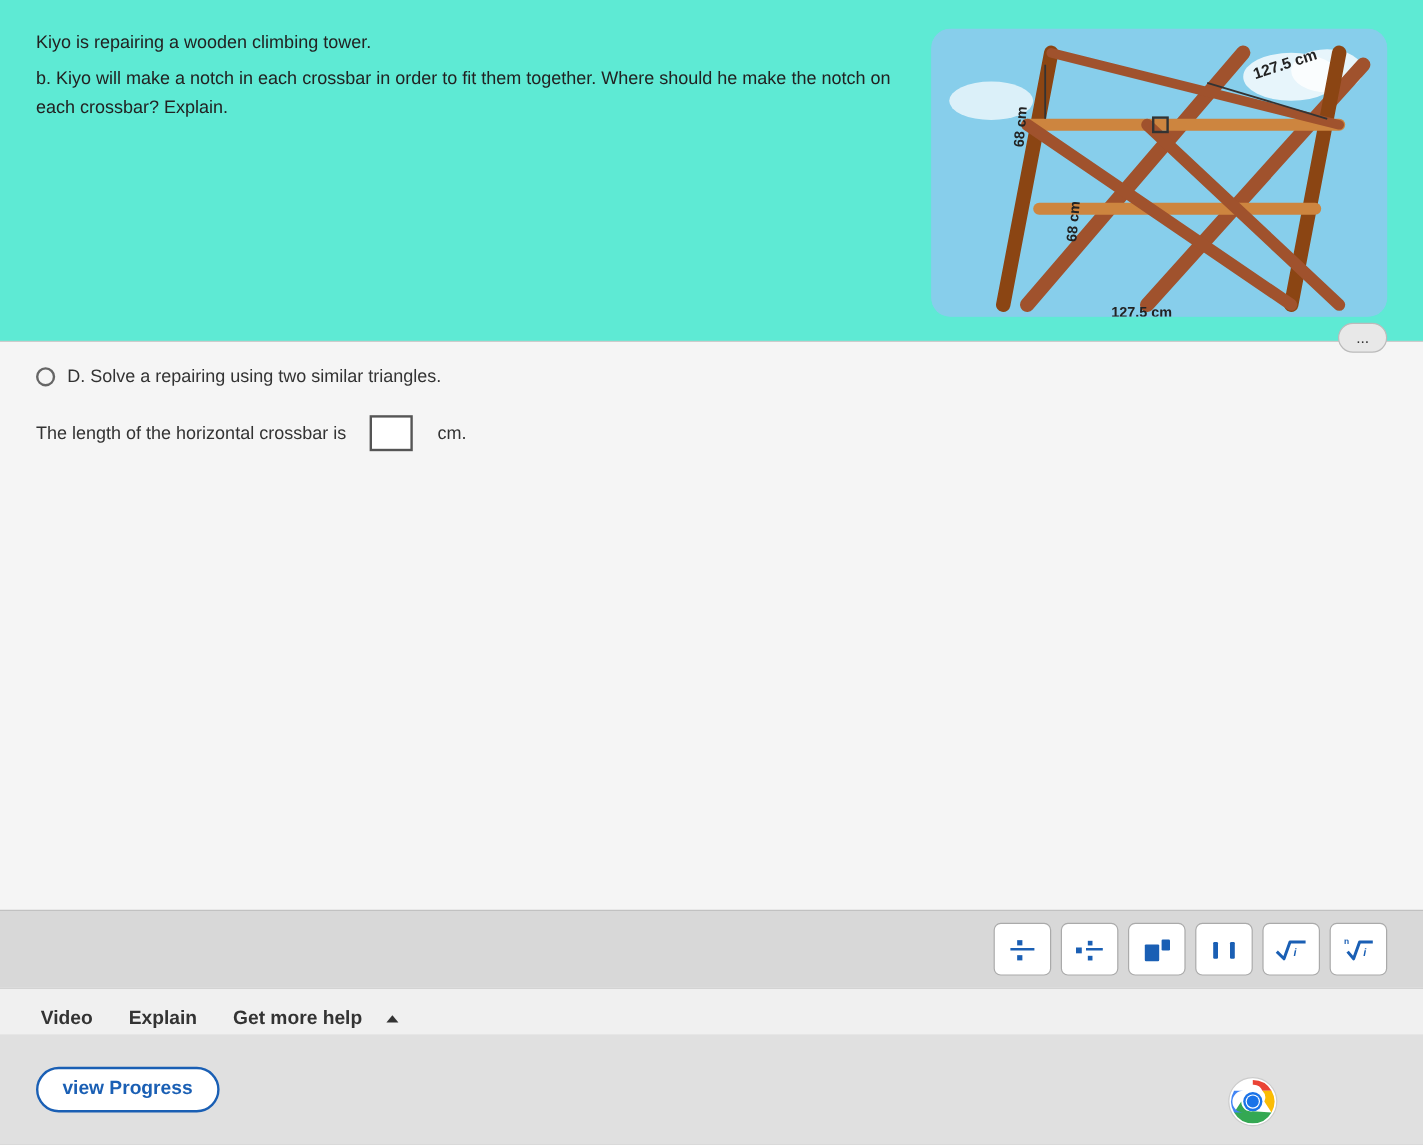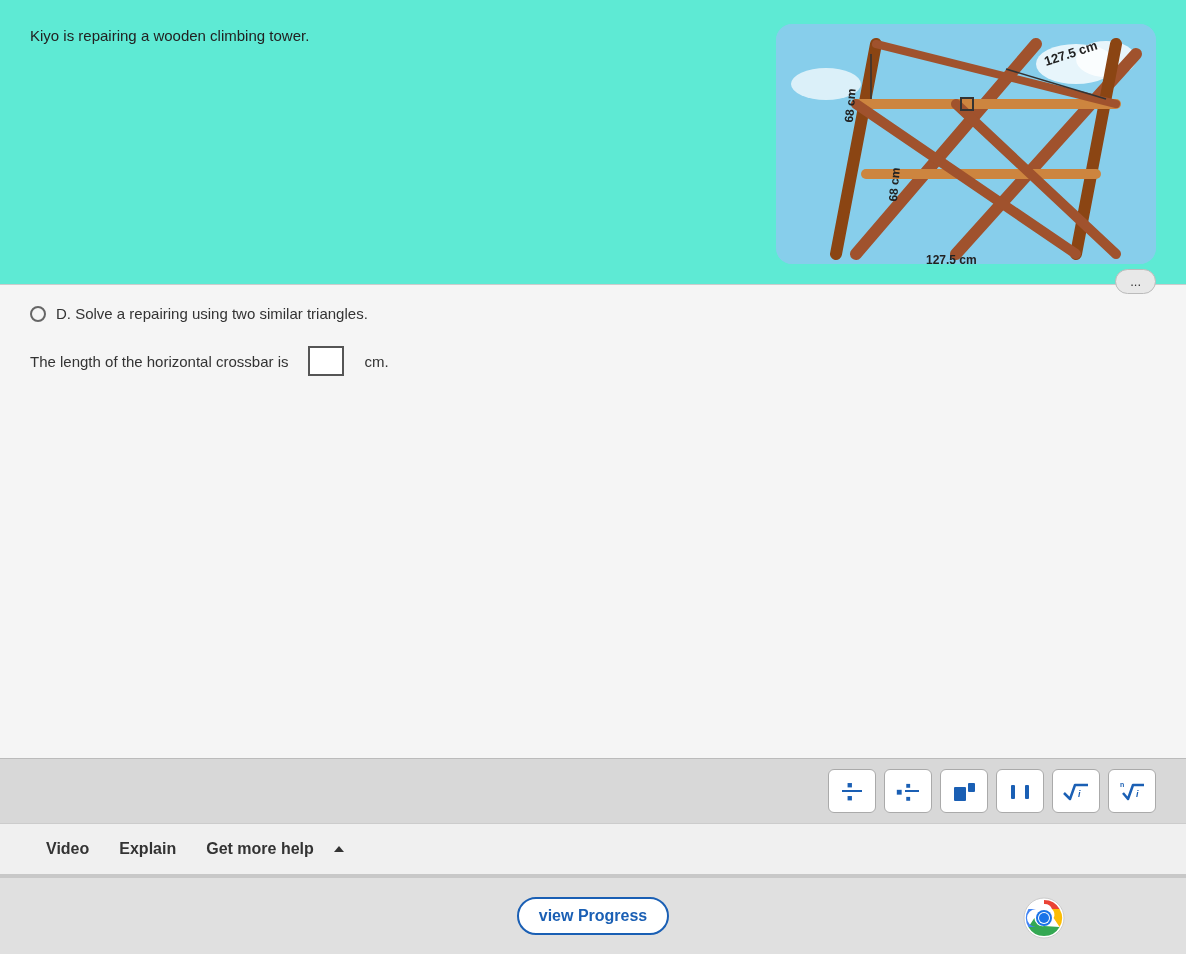--- a/index.html
+++ b/index.html
@@ -144,21 +144,21 @@
       font-weight: bold;
     }
 
     .math-btn svg {
       width: 28px;
       height: 28px;
     }
 
     .footer-bar {
       background: #f0f0f0;
-      padding: 16px 46px;
+      padding: 16px 34px;
       display: flex;
       align-items: center;
       gap: 30px;
       border-top: 1px solid #ccc;
     }
 
     .footer-link {
       font-size: 16px;
       font-weight: bold;
       color: #333;
@@ -183,26 +183,25 @@
       border-right: 5px solid transparent;
       border-bottom: 6px solid #333;
       display: inline-block;
     }
 
     .bottom-bar {
       position: absolute;
       bottom: 0;
       left: 0;
       right: 0;
-      height: 76px;
+      height: 92px;
       background: #e0e0e0;
       display: flex;
       align-items: center;
       padding: 0 30px;
-      justify-content: center;
     }
 
     .view-progress-btn {
       background: #fff;
       border: 2px solid #1a5fb4;
       border-radius: 20px;
       padding: 8px 20px;
       font-size: 16px;
       color: #1a5fb4;
       font-weight: bold;
@@ -218,20 +217,21 @@
     }
   </style>
 </head>
 <body>
 
 <div class="main-container">
 
   <div class="question-area">
     <div class="question-text">
       <p>Kiyo is repairing a wooden climbing tower.</p>
+      <p>b. Kiyo will make a notch in each crossbar in order to fit them together. Where should he make the notch on each crossbar? Explain.</p>
     </div>
 
     <div class="tower-image">
       <svg class="tower-svg" viewBox="0 0 380 240" xmlns="http://www.w3.org/2000/svg">
 
         <rect width="380" height="240" fill="#87ceeb" rx="16"></rect>
 
         <ellipse cx="300" cy="40" rx="40" ry="20" fill="white" opacity="0.8"></ellipse>
         <ellipse cx="330" cy="35" rx="30" ry="18" fill="white" opacity="0.8"></ellipse>
         <ellipse cx="50" cy="60" rx="35" ry="16" fill="white" opacity="0.7"></ellipse>

